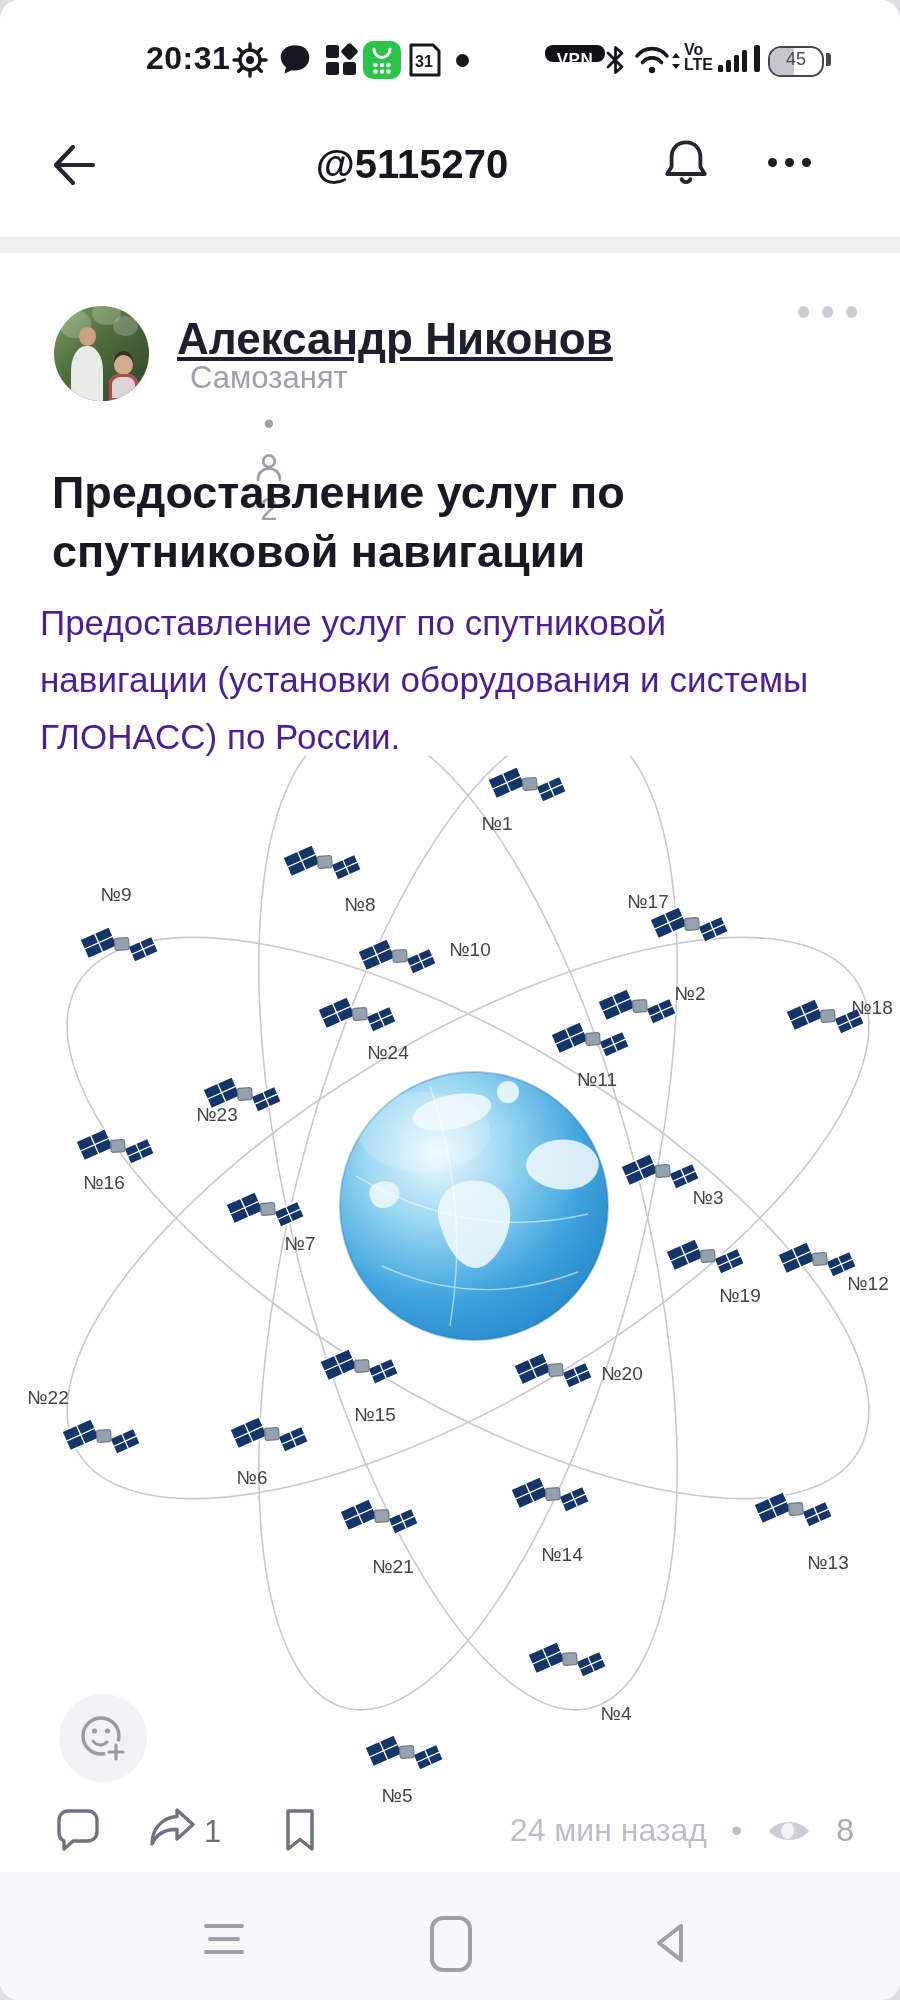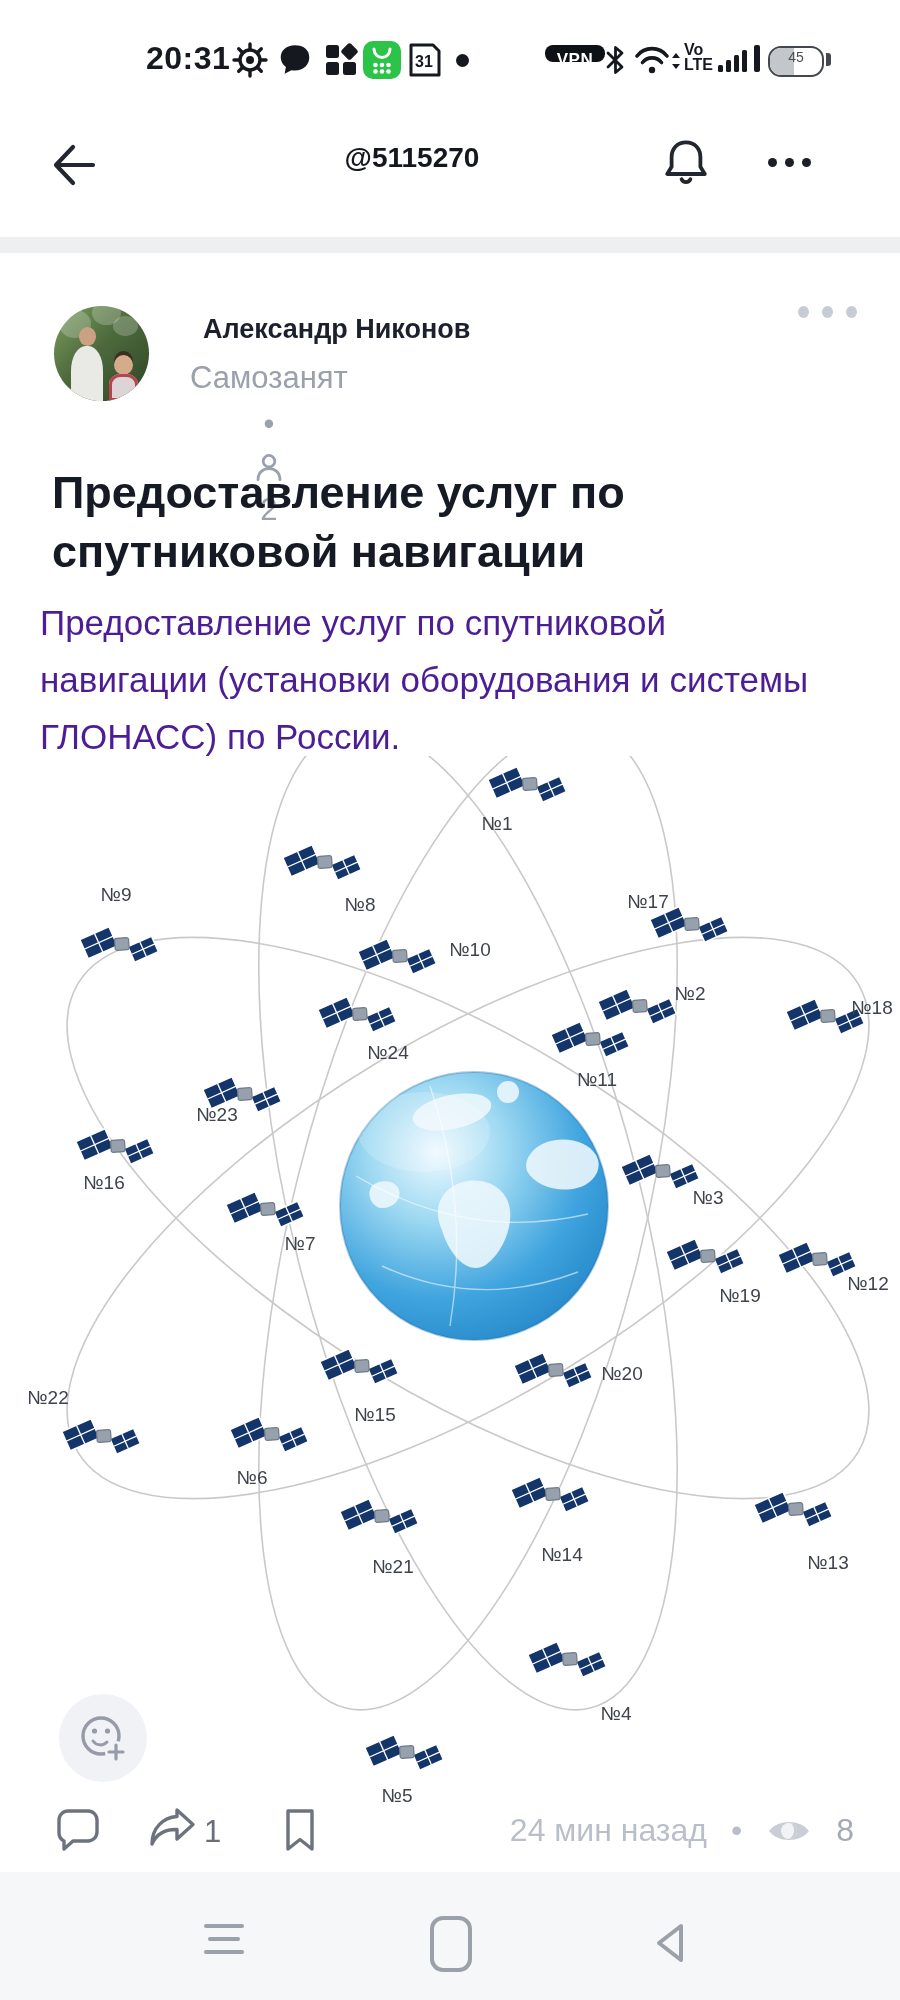--- a/index.html
+++ b/index.html
@@ -1,45 +1,45 @@
 <!DOCTYPE html>
 <html><head>
 <meta charset="utf-8">
 <style>
   html,body{margin:0;padding:0;background:#dcdfe3;}
   .screen{position:relative;width:900px;height:2000px;background:#ffffff;
-    font-family:"Liberation Sans",sans-serif;overflow:hidden;margin:0 auto;}
+    font-family:"Liberation Sans",sans-serif;overflow:hidden;margin:0 auto;border-radius:19px;}
   .abs{position:absolute;}
   
   .sb-time{left:146px;top:40px;font-size:32px;font-weight:600;color:#16191f;letter-spacing:.5px;}
   .vpn-badge{left:545px;top:45px;width:60px;height:17px;background:#0e1116;border-radius:8px;
     color:#fff;font-size:17px;font-weight:700;text-align:center;line-height:29px;letter-spacing:.5px;}
   .volte{left:684px;top:42px;font-size:16px;font-weight:700;color:#15181e;line-height:15px;text-align:left;}
   .battery{left:768px;top:46px;width:52px;height:27px;border:2.5px solid #43474e;border-radius:13px;
     position:absolute;overflow:hidden;}
   .battery .fill{position:absolute;left:0;top:0;bottom:0;width:47%;background:#c3c7cb;}
-  .battery .num{position:absolute;left:0;right:0;top:1px;text-align:center;font-size:14px;color:#4a4f57;}
+  .battery .num{position:absolute;left:0;right:0;top:1px;text-align:center;font-size:18px;color:#4a4f57;}
   .bat-nub{left:826px;top:53px;width:5px;height:13px;background:#43474e;border-radius:0 3px 3px 0;}
   .sb-dot{left:456px;top:54px;width:13px;height:13px;border-radius:50%;background:#15181e;}
   
-  .appbar-title{left:412px;top:142px;transform:translateX(-50%);font-size:28px;font-weight:700;color:#14171d;}
+  .appbar-title{left:412px;top:142px;transform:translateX(-50%);font-size:40px;font-weight:700;color:#14171d;}
   .hdr-dots{left:768px;top:158px;display:flex;gap:8px;}
   .hdr-dots i{width:9px;height:9px;border-radius:50%;background:#1c2026;}
   .band{left:0;top:237px;width:900px;height:16px;background:#edeff1;}
   
   .avatar{left:54px;top:306px;width:95px;height:95px;border-radius:50%;overflow:hidden;
     background:linear-gradient(135deg,#7d9f60 0%,#4d6a3c 45%,#2e4526 100%);}
   .avatar .leaf{position:absolute;border-radius:50%;background:rgba(255,255,255,.22);}
   .avatar .shirt{position:absolute;left:18%;top:42%;width:34%;height:58%;background:#e9eae5;border-radius:45% 45% 0 0;}
   .avatar .head{position:absolute;left:26%;top:22%;width:18%;height:20%;background:#caa183;border-radius:50%;}
   .avatar .kidshirt{position:absolute;left:58%;top:72%;width:30%;height:28%;background:#dcd4d6;border-radius:40% 40% 0 0;
     box-shadow:inset 0 0 0 3px #b4444d;}
   .avatar .kidhead{position:absolute;left:63%;top:52%;width:20%;height:21%;background:#d4ab8b;border-radius:50%;
     box-shadow:0 -4px 0 #3a2e22;}
-  .post-name{left:203px;top:314px;font-size:27px;font-weight:700;color:#1b202c;}
+  .post-name{left:177px;top:314px;font-size:44px;font-weight:700;color:#1b202c;text-decoration:underline;}
   .post-sub{left:190px;top:360px;display:flex;align-items:center;gap:10px;font-size:31px;color:#9aa0ac;flex-direction:column;}
   .post-more{left:798px;top:306px;display:flex;gap:13px;}
   .post-more i{width:11px;height:12px;border-radius:50%;background:#c7ccd5;}
   .post-title{left:40px;top:452px;width:740px;font-size:45px;line-height:1.3;font-weight:700;color:#151a25;}
   .post-body{left:40px;top:594px;width:800px;font-size:35px;line-height:1.63;color:#4c1d95;}
   
   .diagram{left:0;top:756px;width:900px;height:1062px;}
   .sat-label{font-size:19px;fill:#3f444c;}
   
   .reaction{left:59px;top:1694px;width:88px;height:88px;border-radius:50%;background:#f1f2f6;

